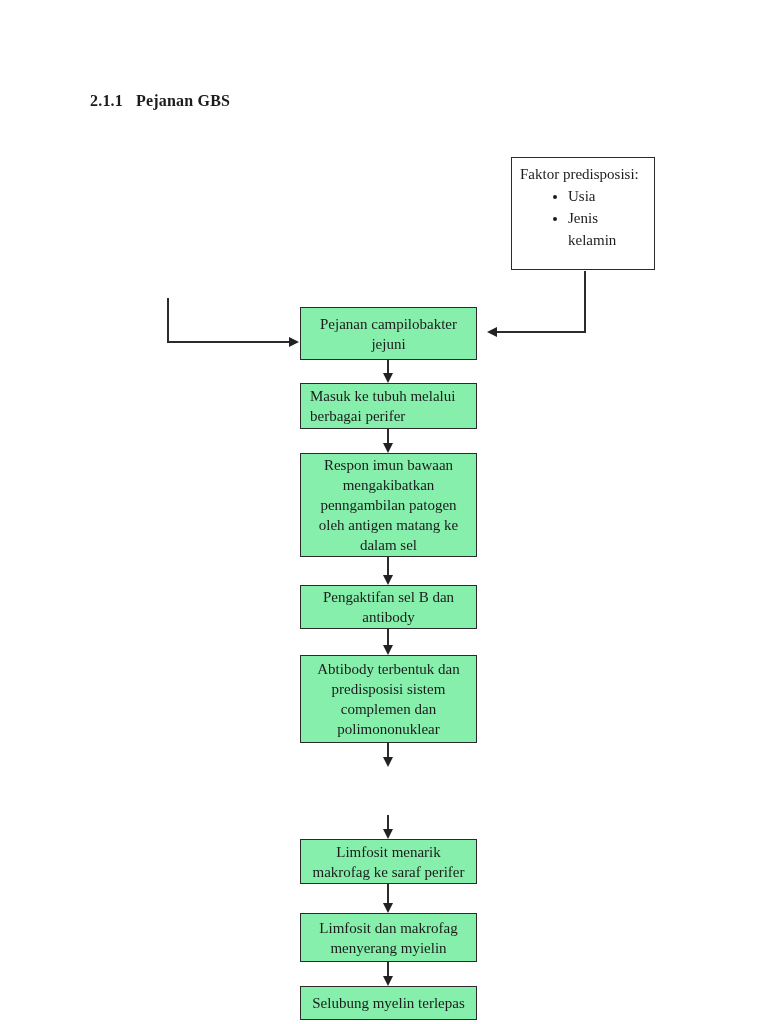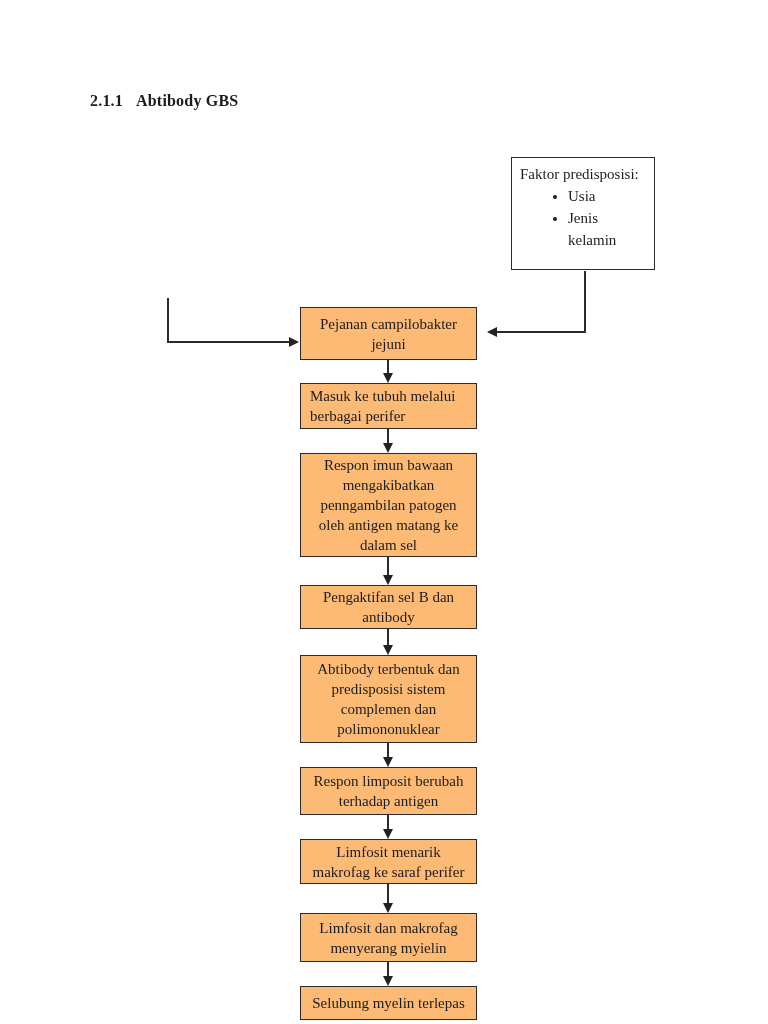--- a/index.html
+++ b/index.html
@@ -21,39 +21,39 @@
     position:absolute;box-sizing:border-box;
     border:1.5px solid #2b2b2b;background:#ffffff;
     font-size:15px;line-height:22px;color:#1c1c1c;
     padding:5px 8px;
   }
   .factor .ftitle{margin:0;}
   ul.bullets{margin:0;padding:0 0 0 48px;list-style:disc outside;}
   ul.bullets li{line-height:22px;}
   .fb{
     position:absolute;left:300px;width:177px;box-sizing:border-box;
-    border:1.5px solid #2b2b2b;background:#fdba74;
+    border:1.5px solid #2b2b2b;background:#86efac;
     display:flex;align-items:center;justify-content:center;
     text-align:center;font-size:15px;line-height:20px;color:#1c1c1c;
     padding:2px 6px;
   }
   .fb span{display:block;width:100%;}
   .fb.left{text-align:left;padding-left:9px;}
   svg.overlay{position:absolute;left:0;top:0;pointer-events:none;}
   svg .ln{stroke:#2b2b2b;stroke-width:2;fill:none;}
   svg .ah{fill:#222222;stroke:none;}
 </style>
 </head>
 <body>
 
 <div class="page">
 
   <div class="heading">
     <span>2.1.1</span>
-    <span>Abtibody GBS</span>
+    <span>Pejanan GBS</span>
   </div>
 
 
   <div class="factor" style="left:511px;top:157px;width:144px;height:113px">
     <div class="ftitle">Faktor predisposisi:</div>
     <ul class="bullets">
         <li>Usia</li>
         <li>Jenis kelamin</li>
       </ul>
   </div>
@@ -71,23 +71,20 @@
   </div>
 
   <div class="fb" style="top:585px;height:44px">
     <span>Pengaktifan sel B dan antibody</span>
   </div>
 
   <div class="fb" style="top:655px;height:88px">
     <span>Abtibody terbentuk dan predisposisi sistem complemen dan polimononuklear</span>
   </div>
 
-  <div class="fb" style="top:767px;height:48px">
-    <span>Respon limposit berubah terhadap antigen</span>
-  </div>
 
   <div class="fb" style="top:839px;height:45px">
     <span>Limfosit menarik makrofag ke saraf perifer</span>
   </div>
 
   <div class="fb" style="top:986px;height:34px">
     <span>Selubung myelin terlepas</span>
   </div>
 
   <div class="fb" style="top:913px;height:49px">

